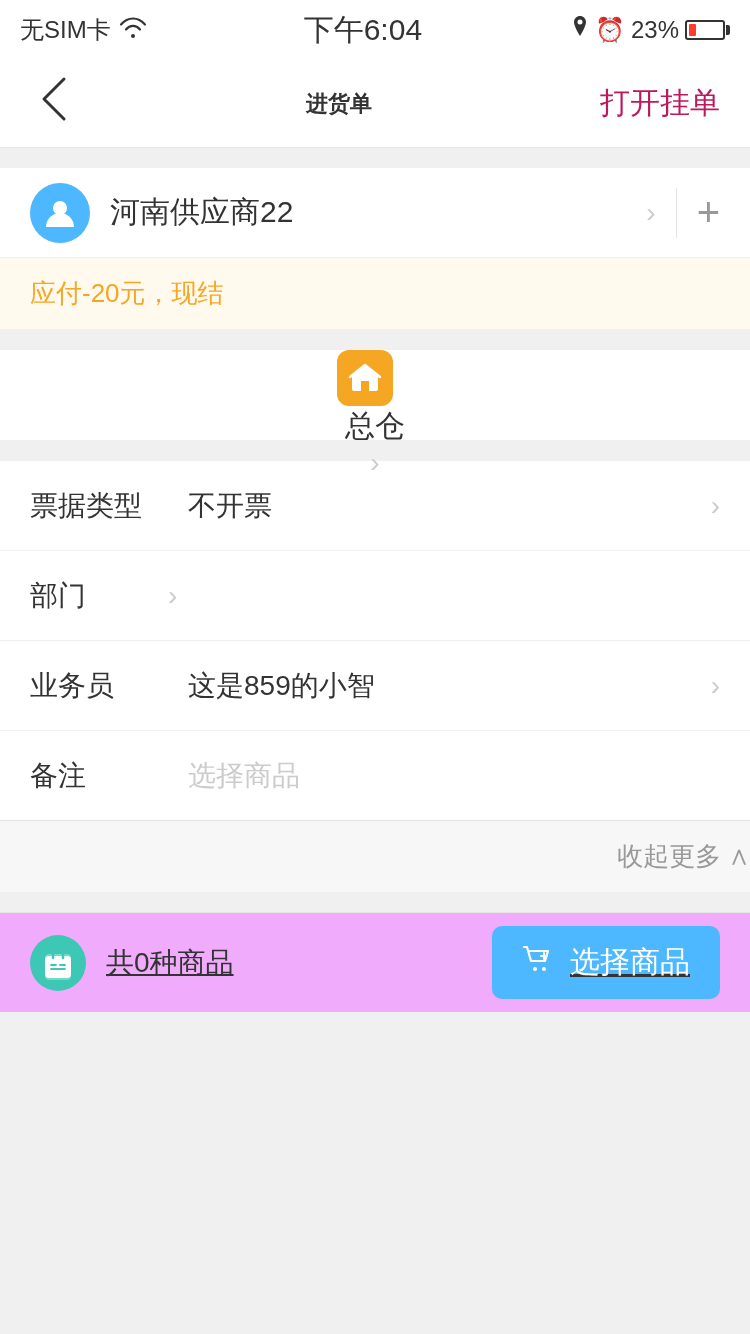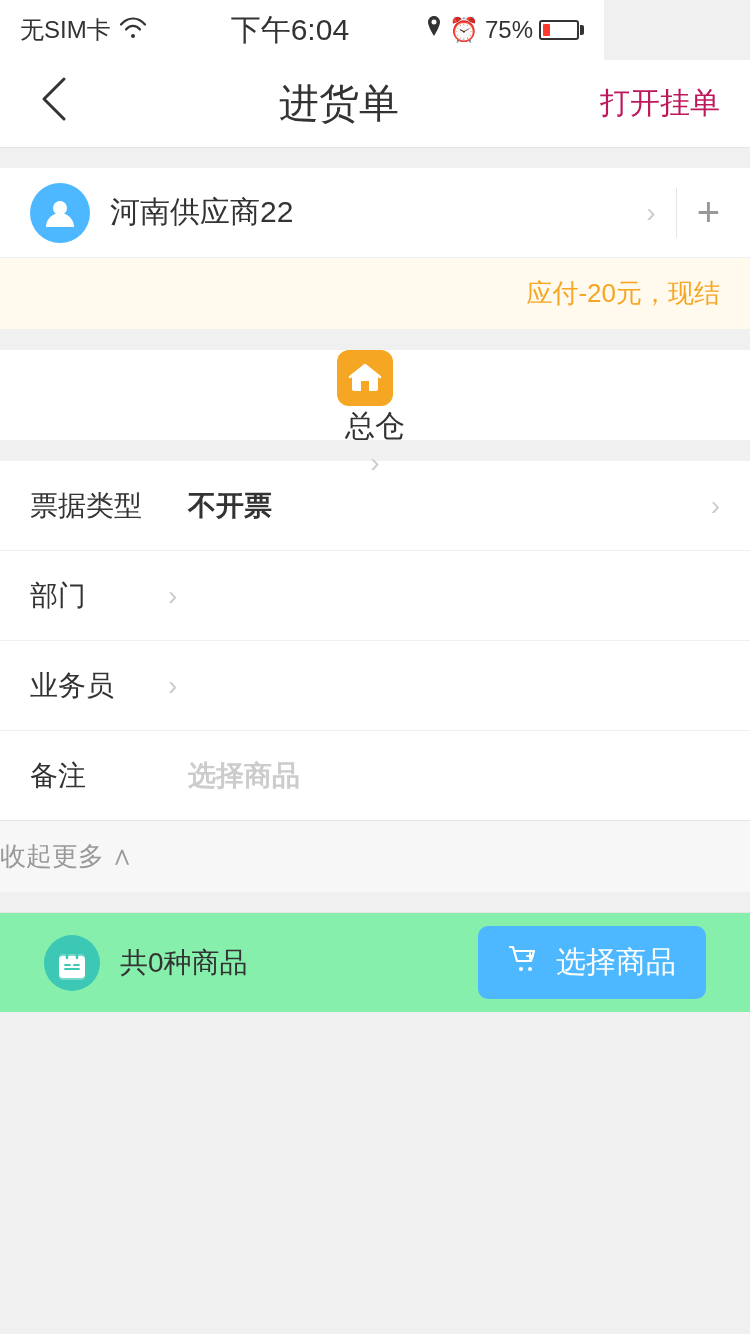--- a/index.html
+++ b/index.html
@@ -8,21 +8,21 @@
       width: 750px;
       min-height: 1334px;
       background: #f0f0f0;
       font-family: -apple-system, "PingFang SC", "Helvetica Neue", Arial, sans-serif;
       font-size: 28px;
       color: #333;
     }
 
     
     .status-bar {
-      width: 604px;
+      width: 750px;
       height: 60px;
       background: #fff;
       display: flex;
       align-items: center;
       justify-content: space-between;
       padding: 0 20px;
       font-size: 24px;
       color: #333;
     }
     .status-left { display: flex; align-items: center; gap: 8px; }
@@ -40,22 +40,22 @@
       padding: 0 30px;
       border-bottom: 1px solid #e5e5e5;
     }
     .nav-back {
       font-size: 36px;
       color: #333;
       cursor: pointer;
       padding: 10px;
     }
     .nav-title {
-      font-size: 40px;
-      font-weight: 400;
+      font-size: 22px;
+      font-weight: 700;
       color: #333;
       text-align: right;
     }
     .nav-action {
       font-size: 30px;
       color: #be185d;
       cursor: pointer;
     }
 
     
@@ -113,21 +113,20 @@
       cursor: pointer;
     }
 
     
     .notice-bar {
       background: #fff9ee;
       padding: 18px 30px;
       font-size: 26px;
       color: #f5a623;
       border-bottom: 1px solid #f0f0f0;
-      text-align: right;
     }
 
     
     .warehouse-row {
       display: flex;
       align-items: center;
       padding: 0 30px;
       height: 90px;
       flex-direction: column;
     }
@@ -163,52 +162,52 @@
       font-size: 28px;
       color: #333;
       width: 130px;
       flex-shrink: 0;
     }
     .form-value {
       flex: 1;
       font-size: 28px;
       color: #333;
       padding-left: 20px;
-      font-weight: bold;
     }
     .form-value.placeholder {
       color: #ccc;
     }
     .form-chevron {
       color: #ccc;
       font-size: 28px;
     }
 
     
     .collapse-row {
       background: #f7f7f7;
       display: flex;
       align-items: center;
-      justify-content: flex-start;
+      justify-content: flex-end;
       height: 72px;
       font-size: 26px;
       color: #999;
       cursor: pointer;
       border-top: 1px solid #e5e5e5;
     }
 
     
     .bottom-bar {
-      background: #86efac;
+      background: #f0abfc;
       width: 750px;
       height: 100px;
       display: flex;
       align-items: center;
-      padding: 0 44px;
+      padding: 0 30px;
       border-top: 1px solid #e5e5e5;
+      text-decoration: underline;
     }
     .goods-icon {
       width: 56px;
       height: 56px;
       border-radius: 50%;
       background: #3cc8b4;
       display: flex;
       align-items: center;
       justify-content: center;
       margin-right: 20px;
@@ -286,21 +285,21 @@
     </span>
   </div>
   <div class="status-center">下午6:04</div>
   <div class="status-right">
     <span>
       <svg width="18" height="22" viewBox="0 0 18 22" fill="#333">
           <path d="M9 0C5.7 0 3 2.7 3 6c0 4.5 6 14 6 14s6-9.5 6-14c0-3.3-2.7-6-6-6zm0 8.5A2.5 2.5 0 1 1 9 3.5a2.5 2.5 0 0 1 0 5z"></path>
         </svg>
     </span>
     <span>⏰</span>
-    <span>75%</span>
+    <span>23%</span>
     <span class="battery">
       <span class="battery-body">
           <span class="battery-fill"></span>
         </span>
       <span class="battery-tip"></span>
     </span>
   </div>
 </div>
 
 <div class="nav-bar">
@@ -359,20 +358,21 @@
     <span class="form-chevron">›</span>
   </div>
 
   <div class="form-row">
     <span class="form-label">部门</span>
     <span class="form-chevron">›</span>
   </div>
 
   <div class="form-row">
     <span class="form-label">业务员</span>
+    <span class="form-value">这是859的小智</span>
     <span class="form-chevron">›</span>
   </div>
 
   <div class="form-row">
     <span class="form-label">备注</span>
     <span class="form-value placeholder">选择商品</span>
   </div>
 
   <div class="collapse-row">
     <span>收起更多 ∧</span>

